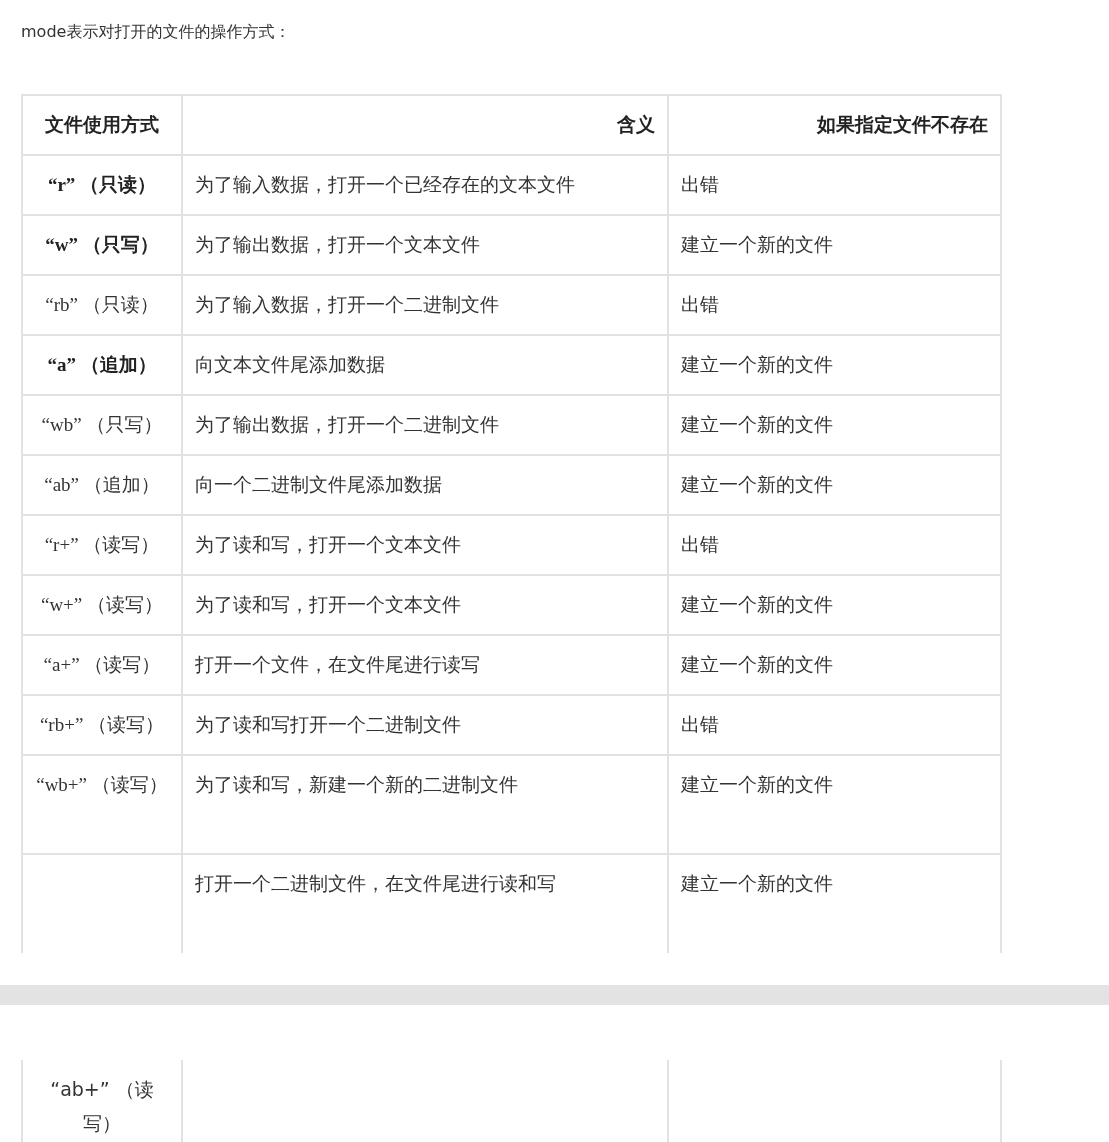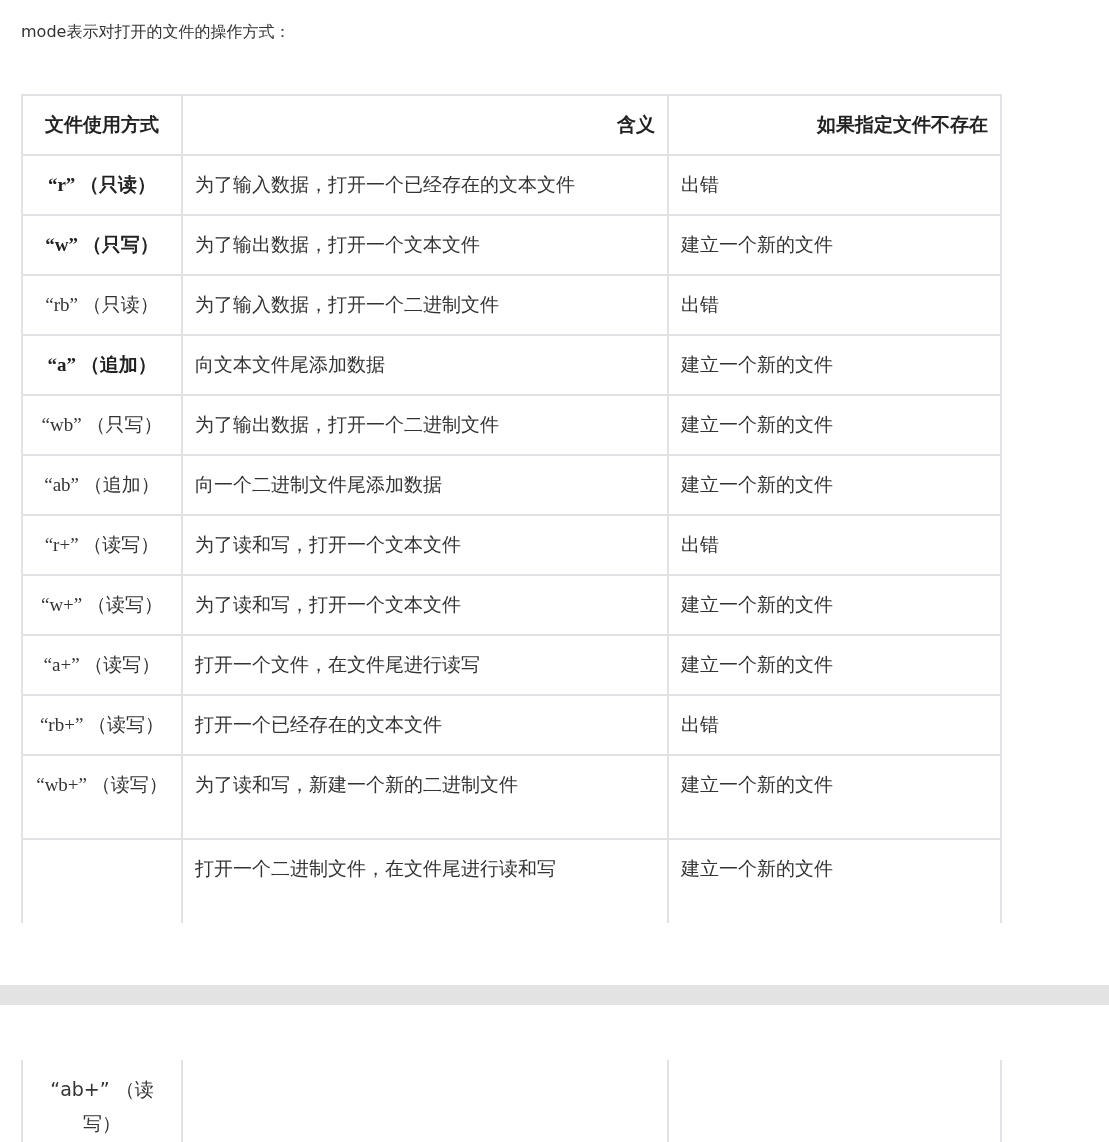--- a/index.html
+++ b/index.html
@@ -8,21 +8,21 @@
   .intro { position:absolute; left:21px; top:16px; font-size:16px; color:#333; line-height:32px; }
   .tbl { position:absolute; left:21px; border-collapse:collapse; table-layout:fixed; }
   .tbl td, .tbl th { border:2px solid #e2e2e6; font-size:19px; line-height:34px; vertical-align:top;
          padding:12px 12px 12px 12px; color:#333; }
   .tbl th { font-weight:bold; text-align:right; color:#222; }
   .tbl th.c1 { text-align:center; }
   .tbl td.c1 { text-align:center; }
   .tbl td.bold { font-weight:bold; color:#222;margin-top:36px; }
   .tbl1 { top:94px;font-family:Liberation Serif, serif; }
   .tbl1 tr.r { height:60px; }
-  .tbl1 tr.r2 { height:84px;padding-left:16px; }
+  .tbl1 tr.r2 { height:99px;padding-left:16px; }
   .tbl1 tr.last td { border-bottom:none; height:55px; }
   .tbl2 { top:1060px; }
   .tbl2 td { border-top:none; border-bottom:none; height:70px; }
   .band { position:absolute; left:0; top:985px; width:1109px; height:20px; background:#e3e3e3; }
   .c1w { width:160px; } .c2w { width:486px; } .c3w { width:333px; }
 </style>
 </head>
 <body>
 
 <div class="intro">mode表示对打开的文件的操作方式：</div>
@@ -79,21 +79,21 @@
     <td>为了读和写，打开一个文本文件</td>
     <td>建立一个新的文件</td>
   </tr>
   <tr class="r">
     <td class="c1">“a+” （读写）</td>
     <td>打开一个文件，在文件尾进行读写</td>
     <td>建立一个新的文件</td>
   </tr>
   <tr class="r">
     <td class="c1">“rb+” （读写）</td>
-    <td>打开一个已经存在的文本文件</td>
+    <td>为了读和写打开一个二进制文件</td>
     <td>出错</td>
   </tr>
   <tr class="r2">
     <td class="c1">“wb+” （读写）</td>
     <td>为了读和写，新建一个新的二进制文件</td>
     <td>建立一个新的文件</td>
   </tr>
   <tr class="r2 last">
     <td class="c1"></td>
     <td>打开一个二进制文件，在文件尾进行读和写</td>

